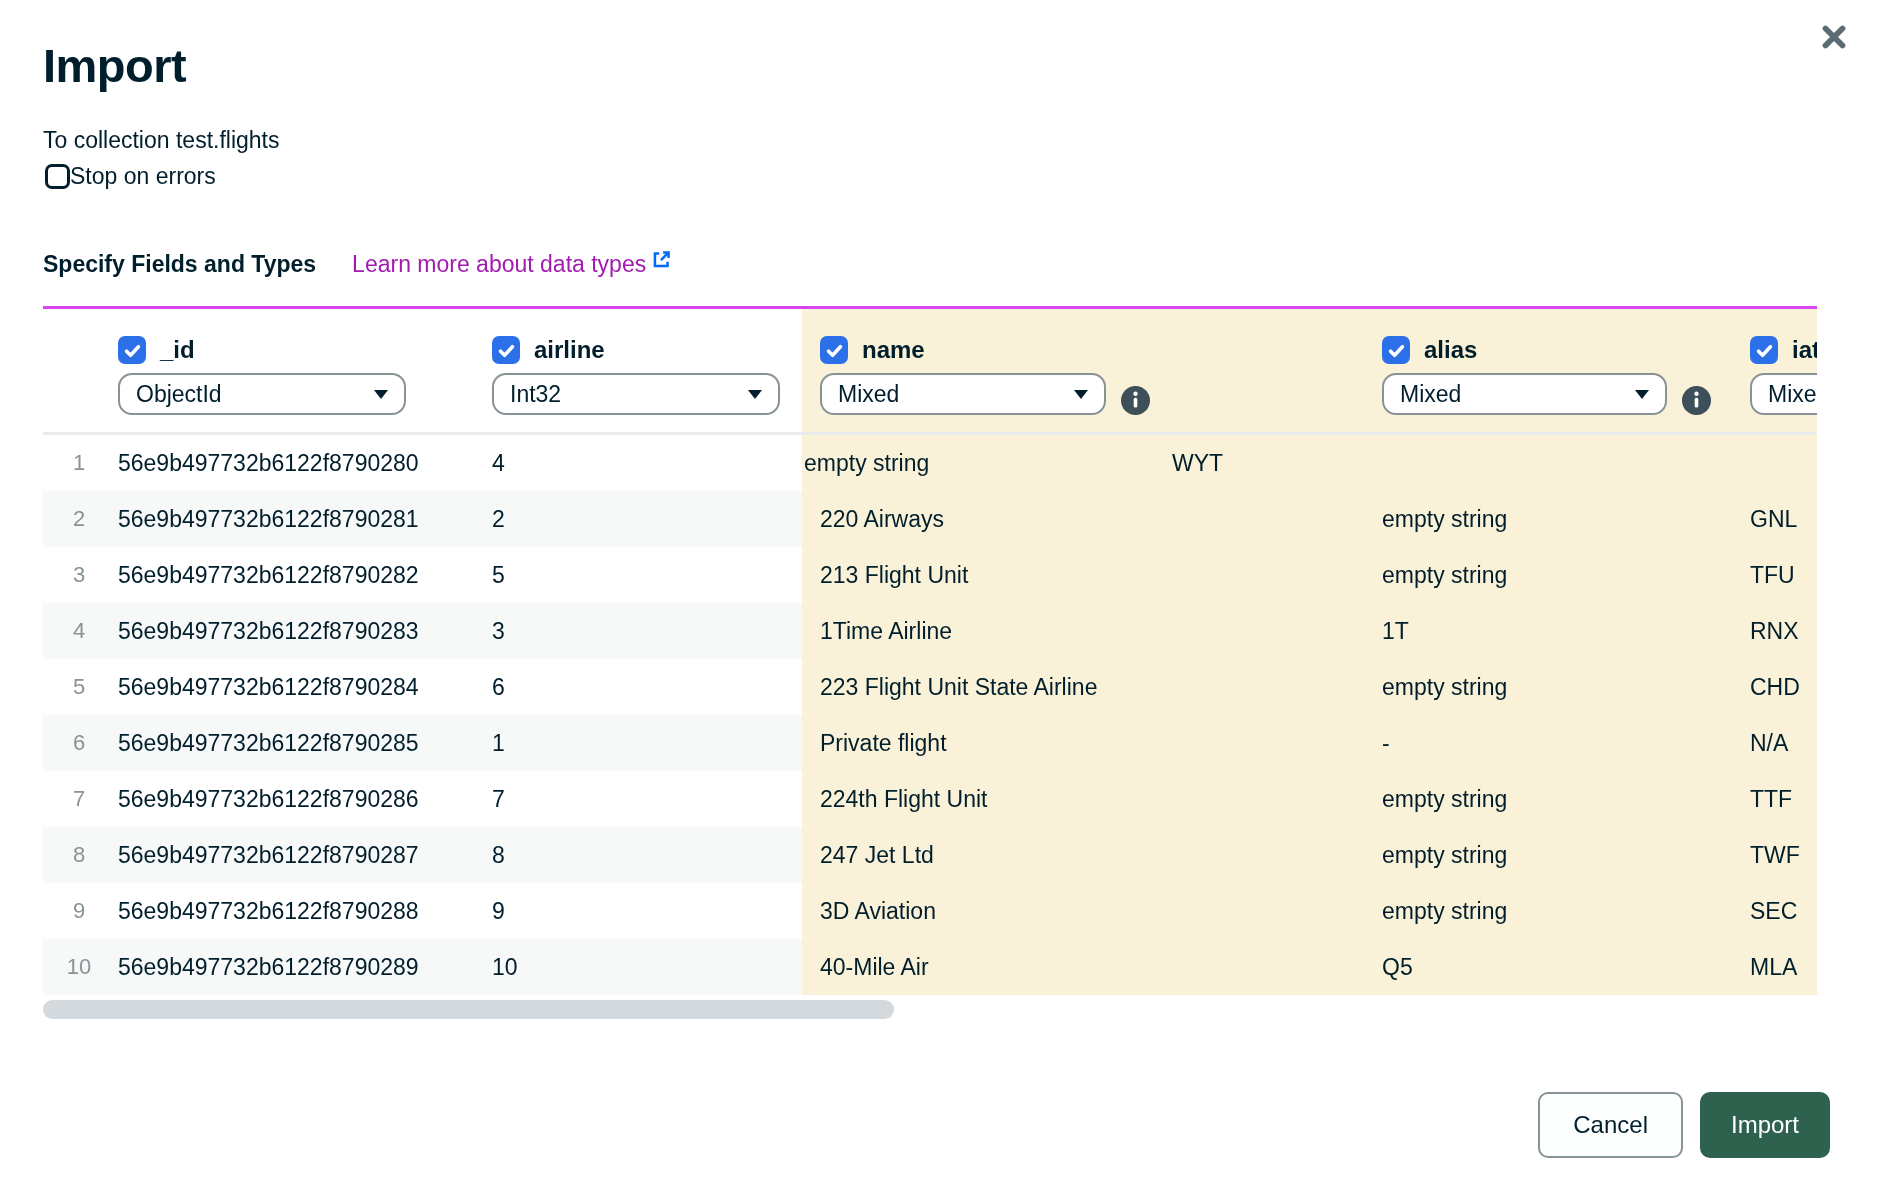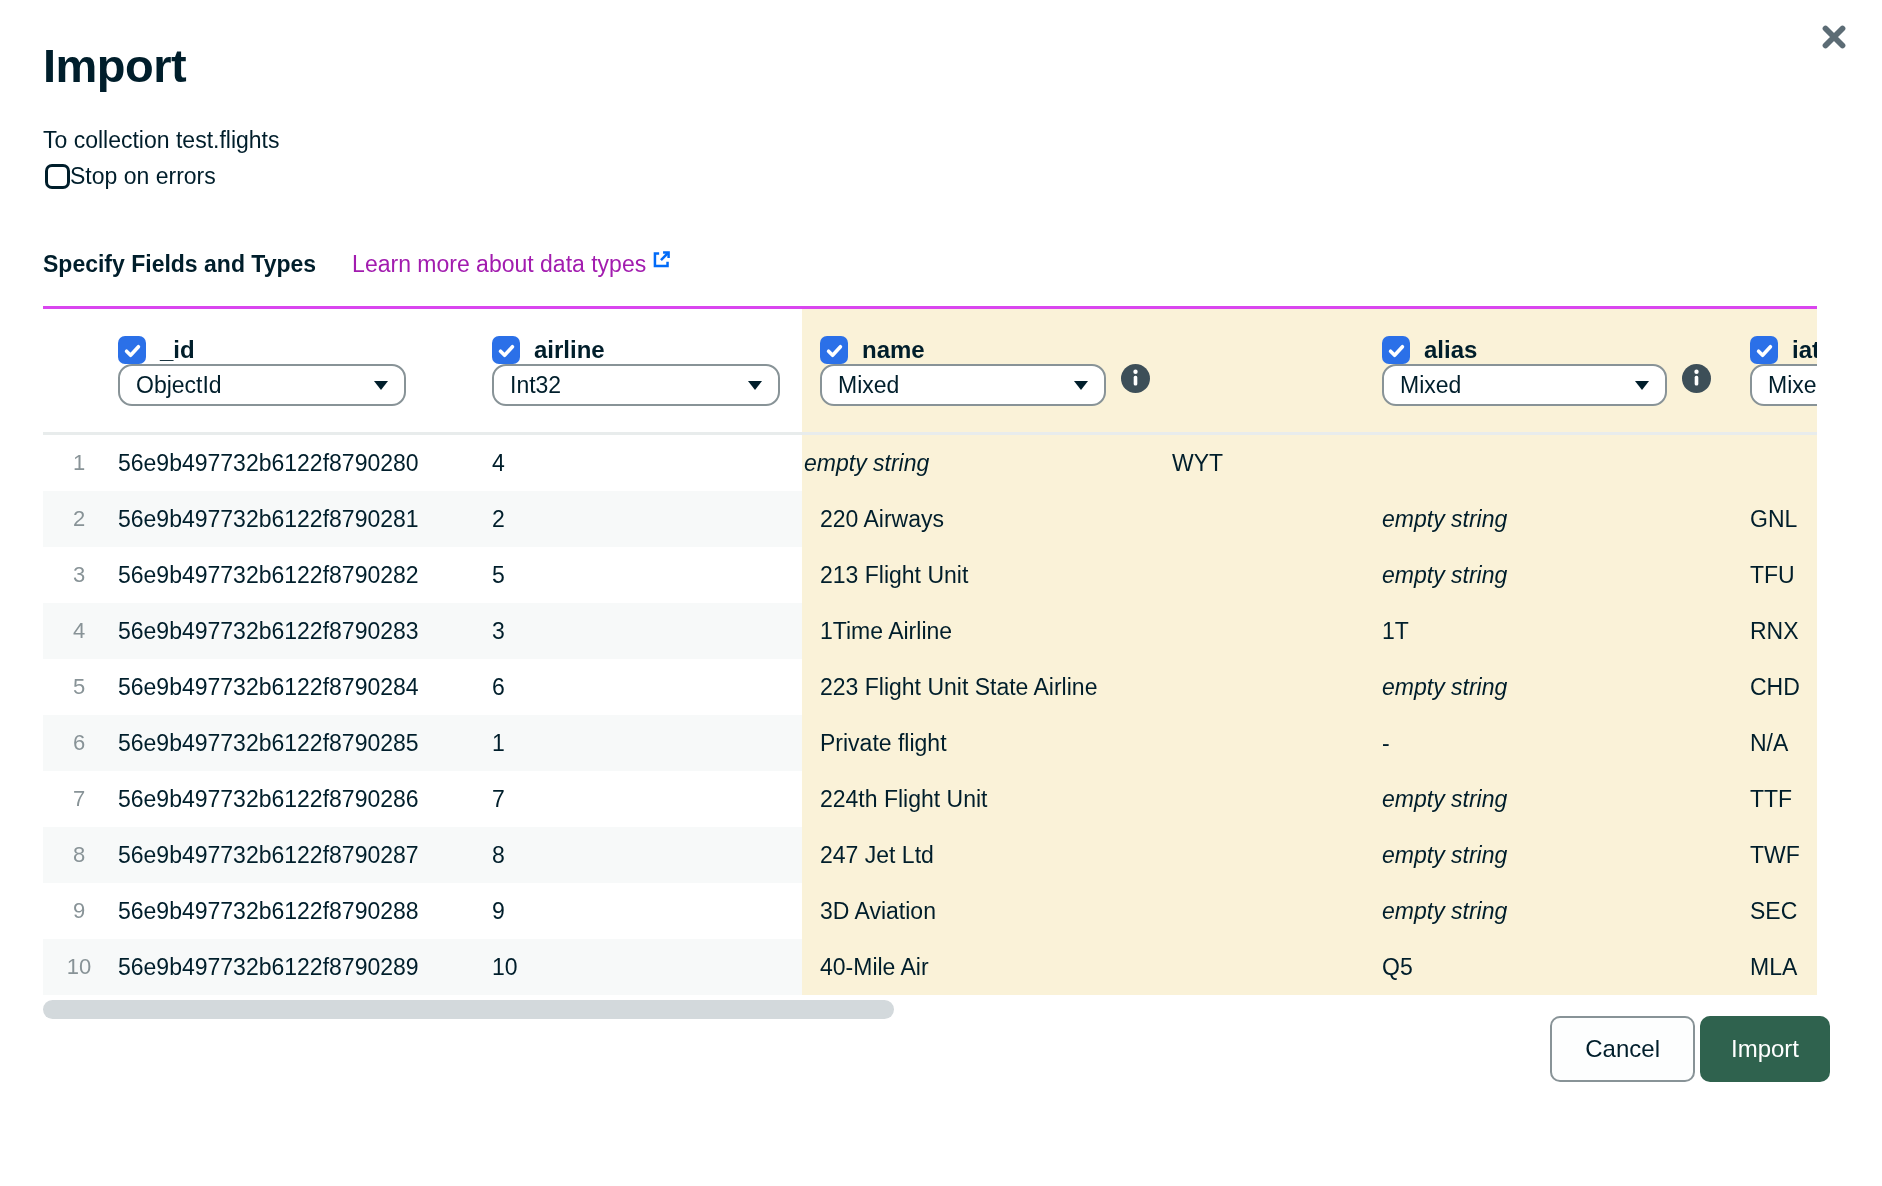--- a/index.html
+++ b/index.html
@@ -28,40 +28,40 @@
   .col-num{width:72px;flex:none;}
   .col-id{width:375px;flex:none;padding-left:3px;}
   .col-air{width:312px;flex:none;padding-left:2px;}
   .col-name{width:578px;flex:none;padding-left:18px;}
   .col-alias{width:366px;flex:none;padding-left:2px;}
   .col-iata{flex:1 1 auto;min-width:0;padding-left:4px;overflow:hidden;}
   .hchk{display:flex;align-items:center;gap:14px;height:28px;}
   .cb-checked{width:28px;height:28px;border-radius:7px;background:#2B70E8;flex:none;
               display:flex;align-items:center;justify-content:center;}
   .hlabel{font-size:24px;font-weight:700;white-space:nowrap;}
-  .hctl{display:flex;align-items:flex-start;}
+  .hctl{display:flex;align-items:flex-end;margin-top:9px;}
   .dd{width:288px;height:42px;box-sizing:border-box;border:2px solid #889397;border-radius:14px;
       background:#fff;display:flex;align-items:center;justify-content:space-between;
       padding:0 16px;font-size:23px;cursor:pointer;flex:none;}
   .dd-name{width:286px;} .dd-alias{width:285px;} .dd-iata{width:287px;}
   .caret{width:0;height:0;border-left:7px solid transparent;border-right:7px solid transparent;
          border-top:9px solid #001E2B;}
   .info{width:29px;height:29px;margin-left:15px;flex:none;cursor:pointer;}
   
   .tbody{position:relative;}
   .trow{display:flex;height:56px;align-items:center;font-size:23px;}
   .c{box-sizing:border-box;height:100%;display:flex;align-items:center;white-space:nowrap;overflow:hidden;}
   .c.col-num{justify-content:center;color:#889397;font-size:22px;}
   .alt .wcol{background:#F7F9F9;}
-  .italic{font-style:italic;text-align:center;}
+  .italic{text-align:center;}
   
   .hscroll{position:absolute;left:43px;top:1000px;width:851px;height:19px;border-radius:10px;
            background:#D3D9DC;cursor:pointer;}
   
-  .btn-row{position:absolute;top:1016px;right:52px;display:flex;gap:5px;}
+  .btn-row{position:absolute;top:1092px;right:52px;display:flex;gap:17px;}
   .btn{height:66px;display:flex;align-items:center;border-radius:10px;font-size:24px;
        font-weight:500;cursor:pointer;box-sizing:border-box;font-family:"Liberation Sans",sans-serif;}
   .btn-cancel{background:#FDFEFE;border:2px solid #889397;color:#001E2B;padding:0 33px;}
   .btn-import{background:#2F624E;border:none;color:#ffffff;padding:0 31px;}
 </style>
 </head>
 <body>
 
 <span class="close-x">
   <svg width="30" height="30" viewBox="0 0 24 24">

